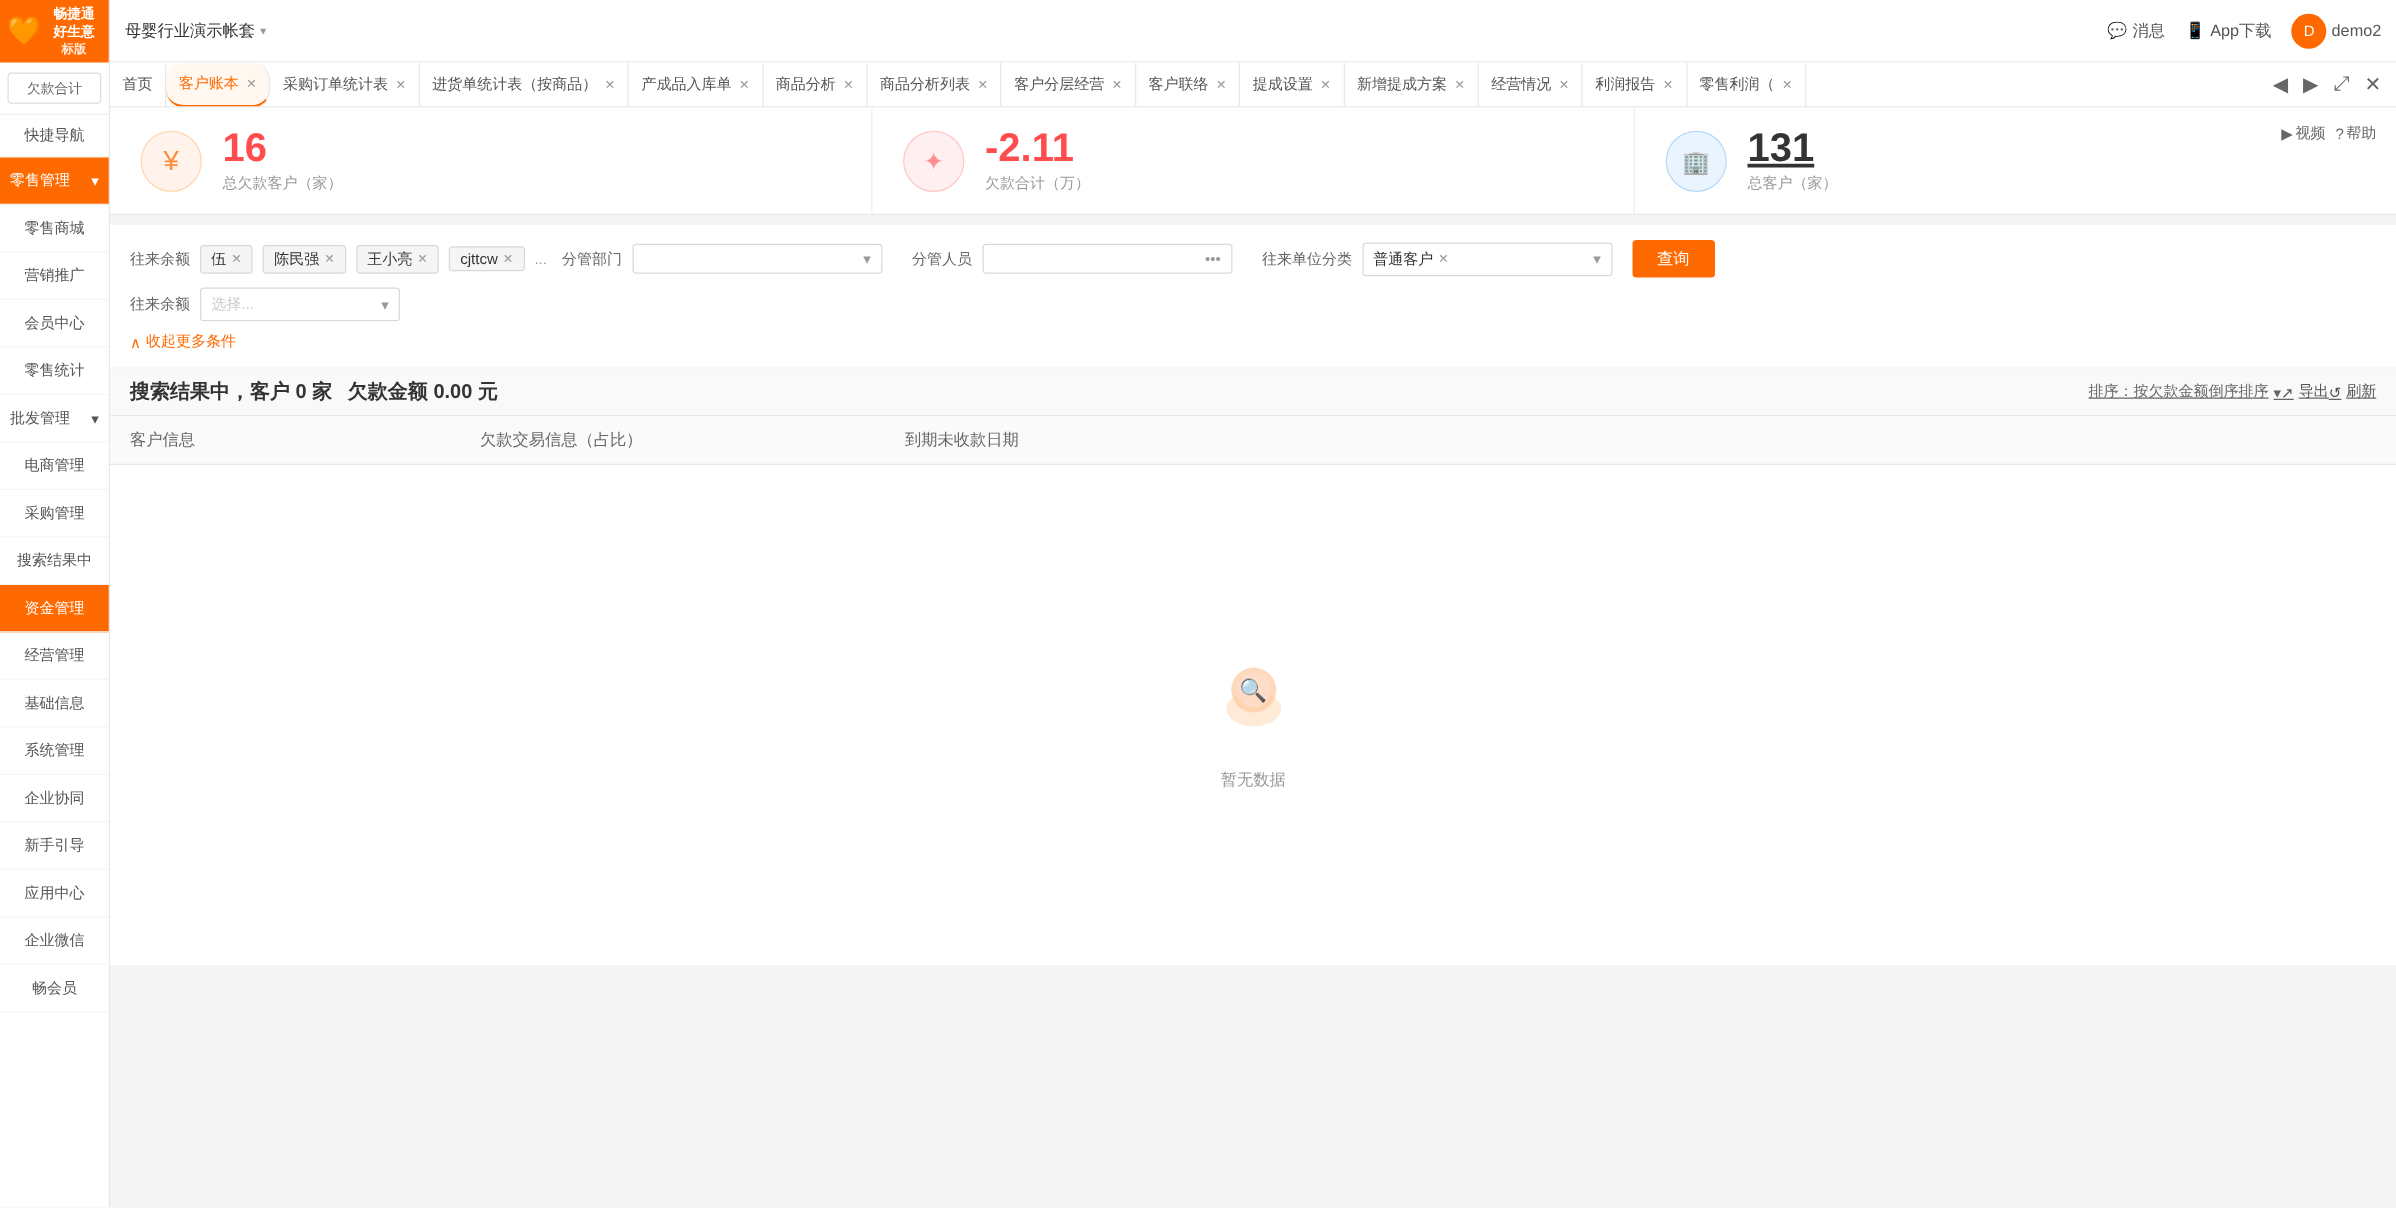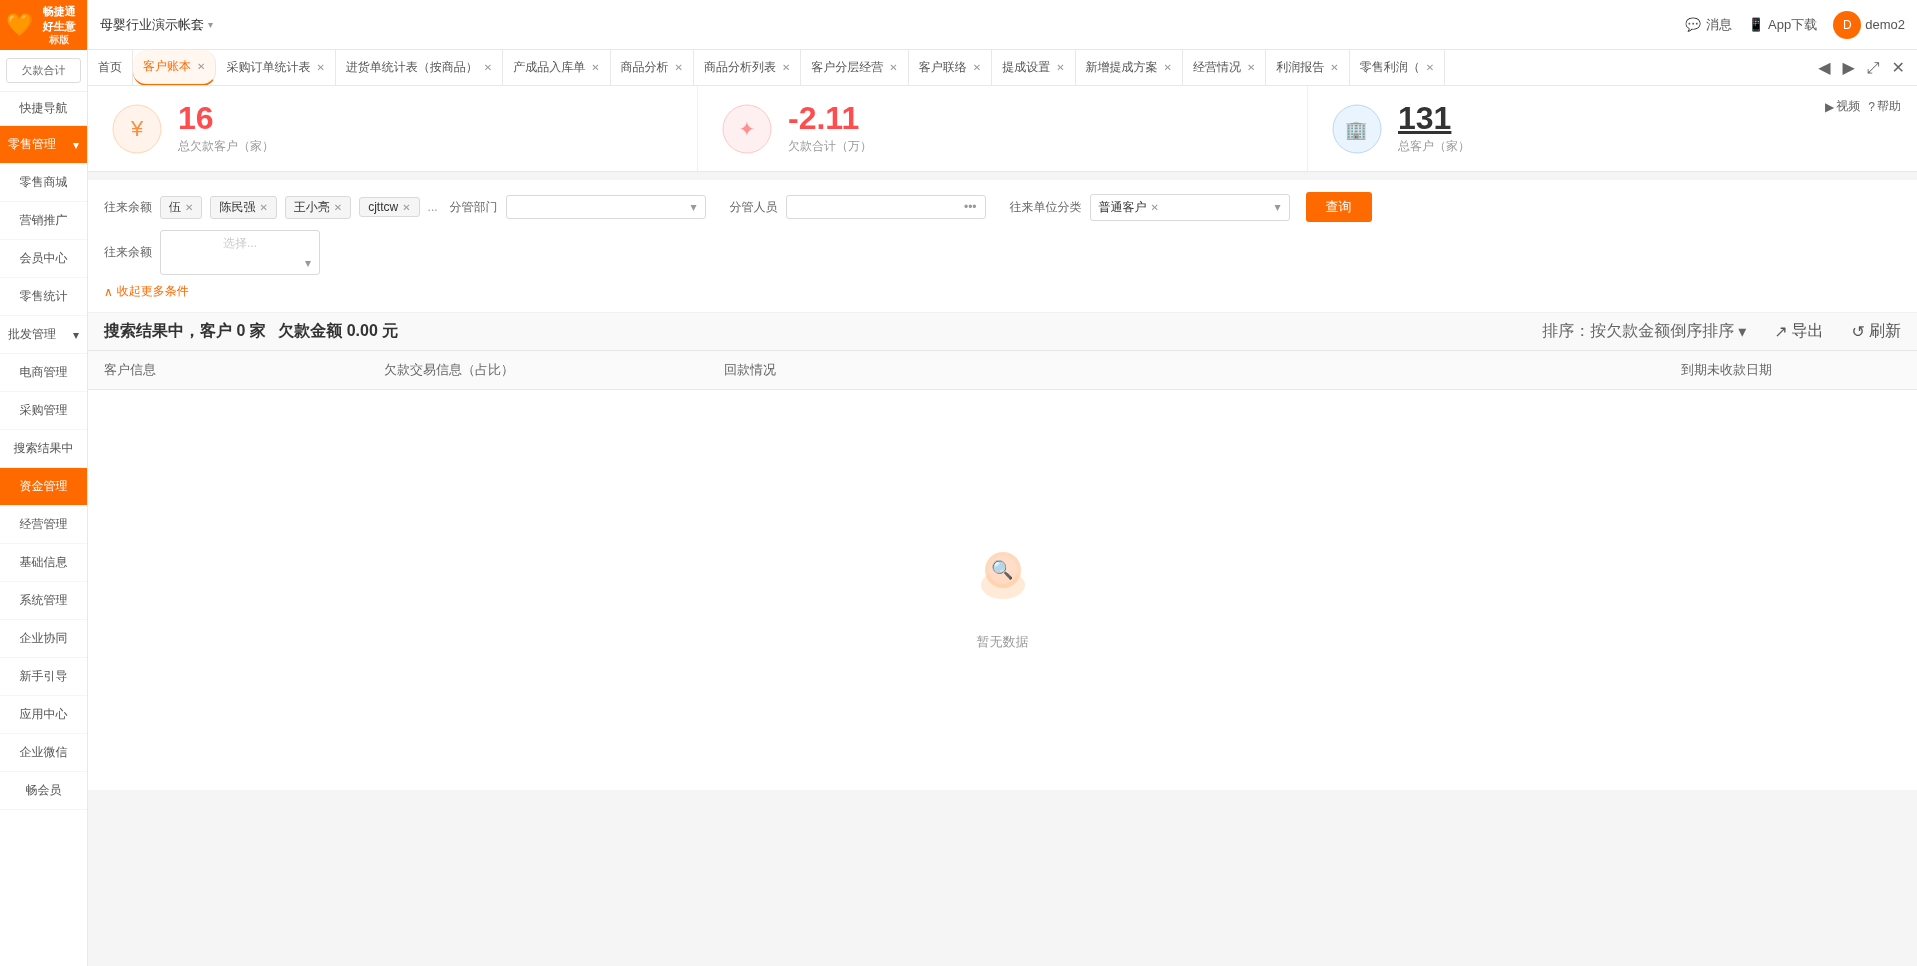--- a/index.html
+++ b/index.html
@@ -59,21 +59,21 @@
     .filter-select { border: 1px solid #d9d9d9; border-radius: 3px; padding: 4px 8px; font-size: 12px; color: #333; cursor: pointer; display: flex; align-items: center; gap: 4px; min-width: 120px; background: #fff; }
     .filter-select.wide { min-width: 200px; }
     .filter-select .arrow { margin-left: auto; color: #999; }
     .filter-select-dots { color: #999; cursor: pointer; margin-left: 4px; }
     .collapse-btn { display: flex; align-items: center; gap: 4px; color: #ff6a00; cursor: pointer; font-size: 12px; margin: 0 auto; }
 
     
     .search-results-bar { background: #f9f9f9; padding: 8px 16px; border-bottom: 1px solid #e8e8e8; display: flex; align-items: center; justify-content: space-between; }
     .search-results-info { font-size: 16px; color: #666; }
     .search-results-info span { color: #333; font-weight: bold; }
-    .search-results-actions { display: flex; align-items: center; gap: 28px; font-size: 16px; color: #666; }
+    .search-results-actions { display: flex; align-items: center; gap: 0; font-size: 12px; color: #666; text-decoration: underline; }
     .sort-label { display: flex; align-items: center; gap: 4px; }
     .action-link { cursor: pointer; display: flex; align-items: center; gap: 4px; color: #555; }
 
     
     .table-container { background: #fff; margin: 0; }
     .table-header { display: grid; grid-template-columns: 280px 340px 1fr 220px; padding: 10px 16px; background: #fafafa; border-bottom: 1px solid #e8e8e8; font-size: 13px; color: #666; font-weight: normal; }
     .table-body { min-height: 400px; display: flex; align-items: center; justify-content: center; flex-direction: column; padding: 60px 0; }
     .empty-text { font-size: 13px; color: #999; }
 
     
@@ -307,21 +307,21 @@
             <span class="remove">✕</span>
           </div>
           <span class="arrow">▾</span>
         </div>
 
         <button style="background:#ff6a00;color:#fff;border:none;border-radius:3px;padding:6px 20px;cursor:pointer;font-size:13px;margin-left:8px;">查询</button>
       </div>
 
       <div class="filter-row">
         <span class="filter-label">往来余额</span>
-        <div class="filter-select" style="min-width:160px;flex-direction:column;">
+        <div class="filter-select" style="min-width:160px;">
           <span style="color:#ccc;flex:1;">选择...</span>
           <span class="arrow">▾</span>
         </div>
       </div>
 
       <div style="text-align:center;margin-top:4px;">
         <div class="collapse-btn">
           <span>∧</span>
           <span>收起更多条件</span>
         </div>
@@ -350,21 +350,20 @@
           <span>↺</span>
           <span>刷新</span>
         </div>
       </div>
     </div>
 
     <div class="table-container">
       <div class="table-header">
         <div>客户信息</div>
         <div>欠款交易信息（占比）</div>
-        <div>回款情况</div>
         <div>到期未收款日期</div>
       </div>
       <div class="table-body">
         <div style="font-size:64px;color:#ffb899;margin-bottom:8px;">
           
           <svg width="80" height="80" viewBox="0 0 80 80">
             <ellipse cx="40" cy="55" rx="22" ry="14" fill="#ffd4b0" opacity="0.5"></ellipse>
             <circle cx="40" cy="40" r="18" fill="#ffc9a0" opacity="0.7"></circle>
             <circle cx="40" cy="40" r="14" fill="#ffddcc" opacity="0.8"></circle>
             <text x="40" y="46" text-anchor="middle" font-size="18" fill="#ff8c5a">🔍</text>

